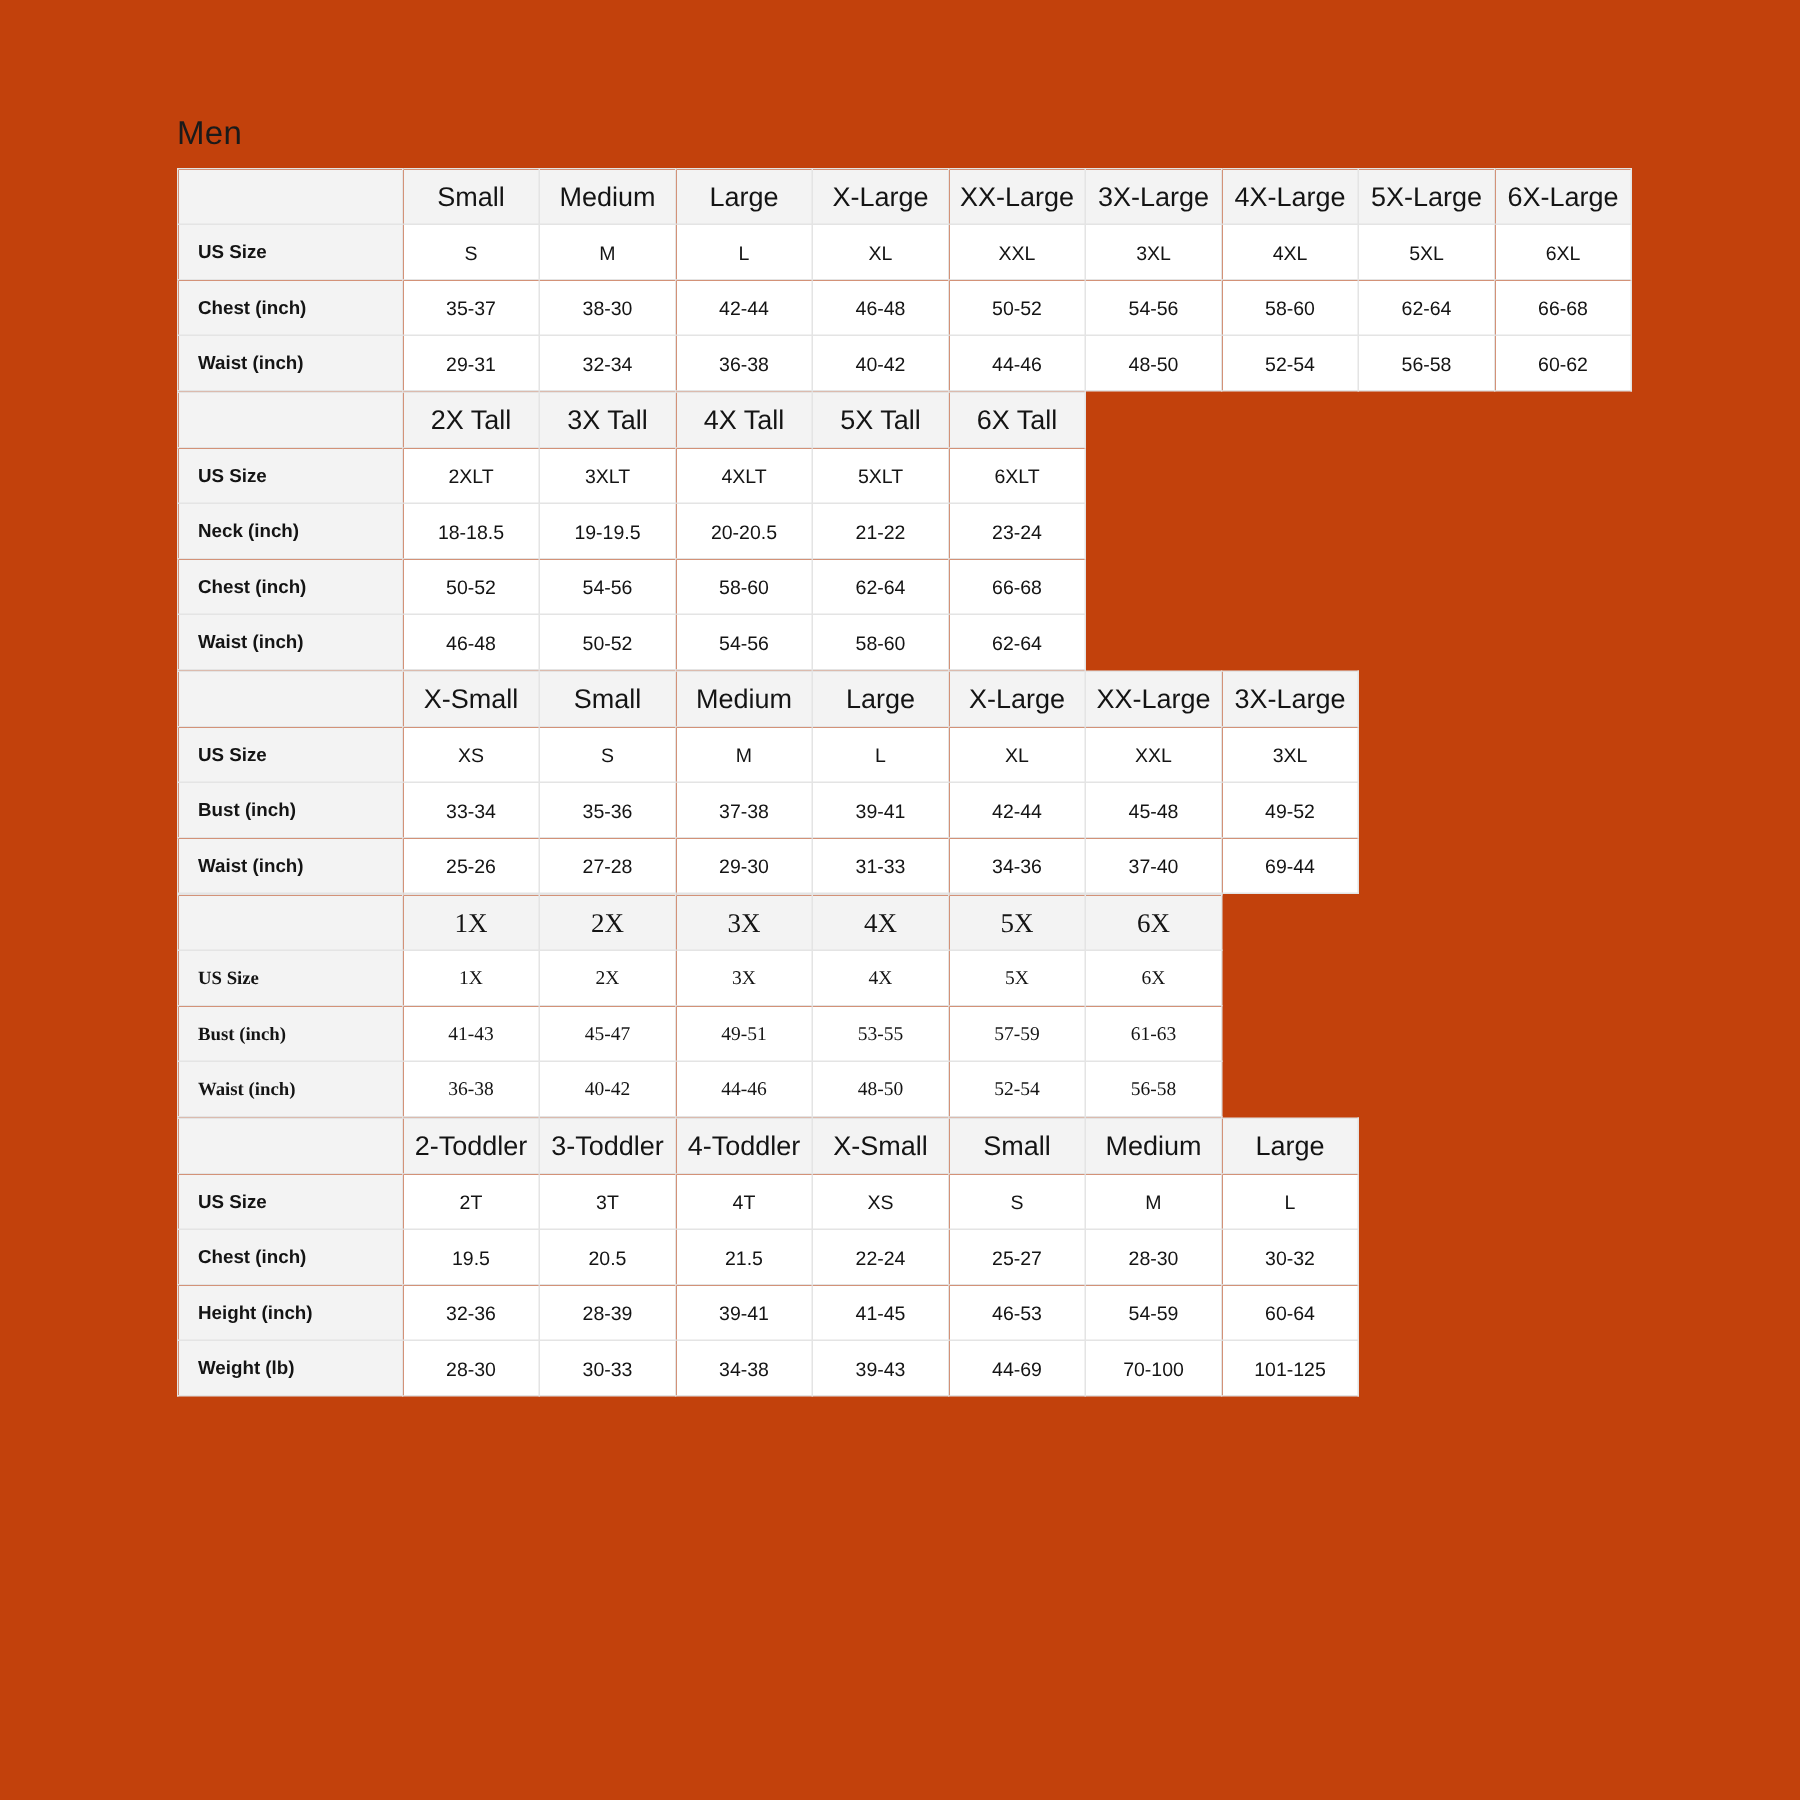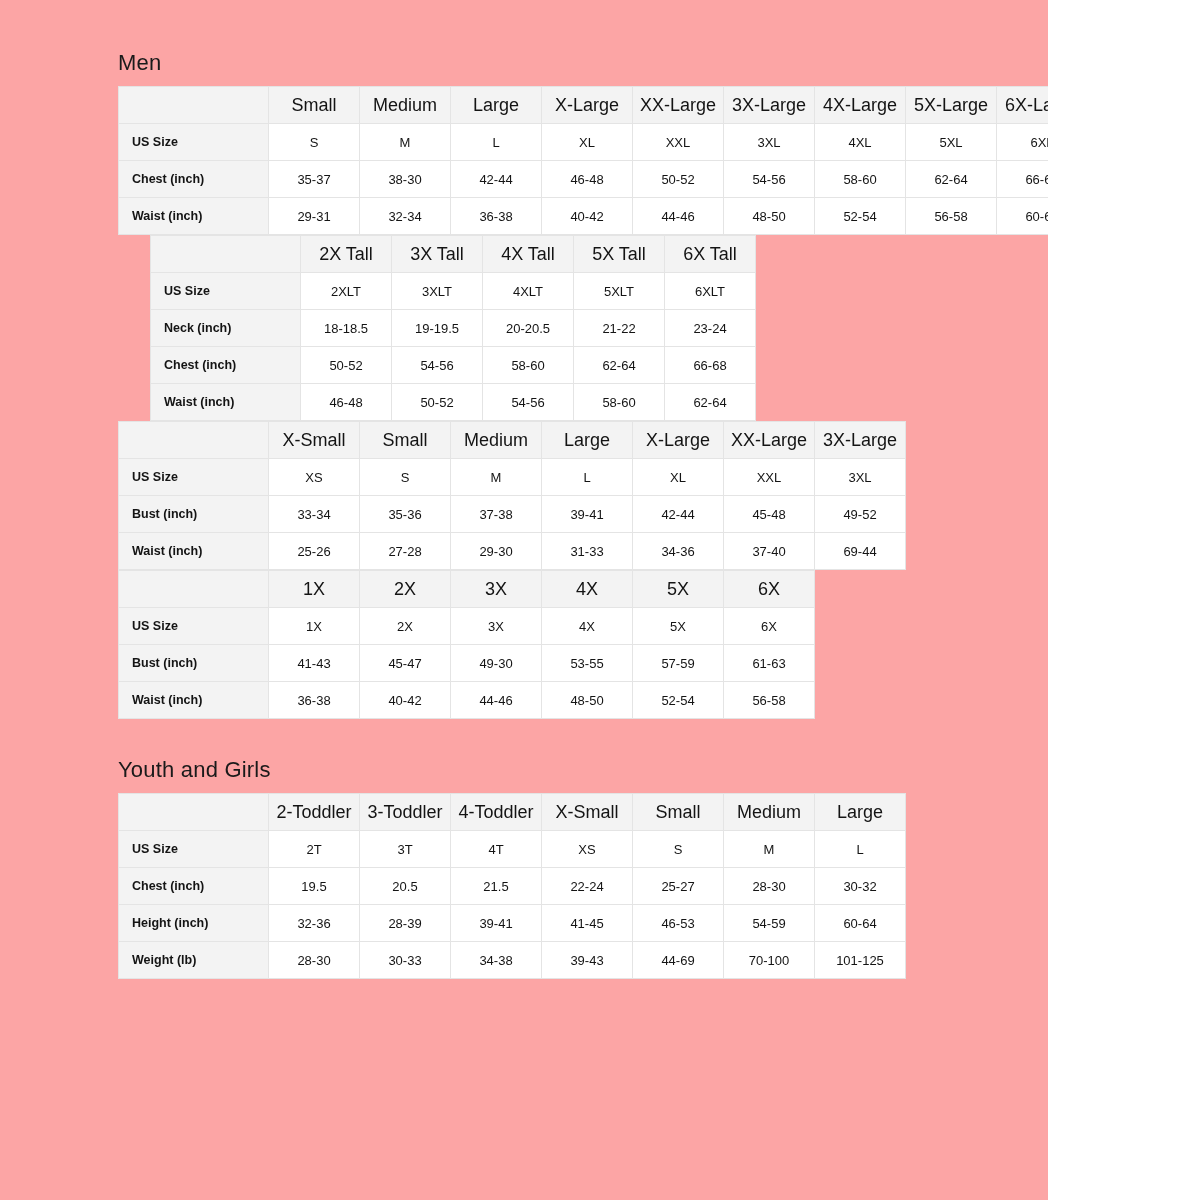--- a/index.html
+++ b/index.html
@@ -2,26 +2,26 @@
 <html><head>
 <meta charset="utf-8">
 <style>
   html, body { margin: 0; padding: 0; background: #ffffff; }
   body {
     font-family: "Liberation Sans", sans-serif;
     color: #141414;
     -webkit-font-smoothing: antialiased;
   }
   .page {
-    width: 1048px;
+    width: 1200px;
     height: 1200px;
     box-sizing: border-box;
-    padding: 50px 90px 0 118px;
+    padding: 76px 90px 0 118px;
     overflow: hidden;
-    background: #fca5a5;
+    background: #c2410c;
   }
   .size-section { margin: 0; }
   .section-title {
     font-size: 22px;
     font-weight: 400;
     color: #1a1a1a;
     letter-spacing: 0.2px;
     margin: 38px 0 10px 0;
     line-height: 26px;
   }
@@ -133,21 +133,21 @@
               <td>48-50</td>
               <td>52-54</td>
               <td>56-58</td>
               <td>60-62</td>
             </tr>
           </tbody>
     </table>
   </div>
 
   <div class="size-section">
-    <table class="size-table" style="width: 605px; margin-left: 32px;">
+    <table class="size-table" style="width: 605px;">
           <colgroup>
             <col style="width: 150px;">
             <col style="width: 91px;">
             <col style="width: 91px;">
             <col style="width: 91px;">
             <col style="width: 91px;">
             <col style="width: 91px;">
           </colgroup>
       <thead>
         <tr>
@@ -249,21 +249,21 @@
               <td>31-33</td>
               <td>34-36</td>
               <td>37-40</td>
               <td>69-44</td>
             </tr>
           </tbody>
     </table>
   </div>
 
   <div class="size-section">
-    <table class="size-table" style="width: 696px;">
+    <table class="size-table" style="width: 696px; font-family: Liberation Serif, serif;">
           <colgroup>
             <col style="width: 150px;">
             <col style="width: 91px;">
             <col style="width: 91px;">
             <col style="width: 91px;">
             <col style="width: 91px;">
             <col style="width: 91px;">
             <col style="width: 91px;">
           </colgroup>
       <thead>
@@ -284,40 +284,39 @@
               <td>2X</td>
               <td>3X</td>
               <td>4X</td>
               <td>5X</td>
               <td>6X</td>
             </tr>
             <tr>
               <th>Bust (inch)</th>
               <td>41-43</td>
               <td>45-47</td>
-              <td>49-30</td>
+              <td>49-51</td>
               <td>53-55</td>
               <td>57-59</td>
               <td>61-63</td>
             </tr>
             <tr>
               <th>Waist (inch)</th>
               <td>36-38</td>
               <td>40-42</td>
               <td>44-46</td>
               <td>48-50</td>
               <td>52-54</td>
               <td>56-58</td>
             </tr>
           </tbody>
     </table>
   </div>
 
   <div class="size-section">
-    <h2 class="section-title"><span>Youth and Girls</span></h2>
     <table class="size-table" style="width: 787px;">
           <colgroup>
             <col style="width: 150px;">
             <col style="width: 91px;">
             <col style="width: 91px;">
             <col style="width: 91px;">
             <col style="width: 91px;">
             <col style="width: 91px;">
             <col style="width: 91px;">
             <col style="width: 91px;">

